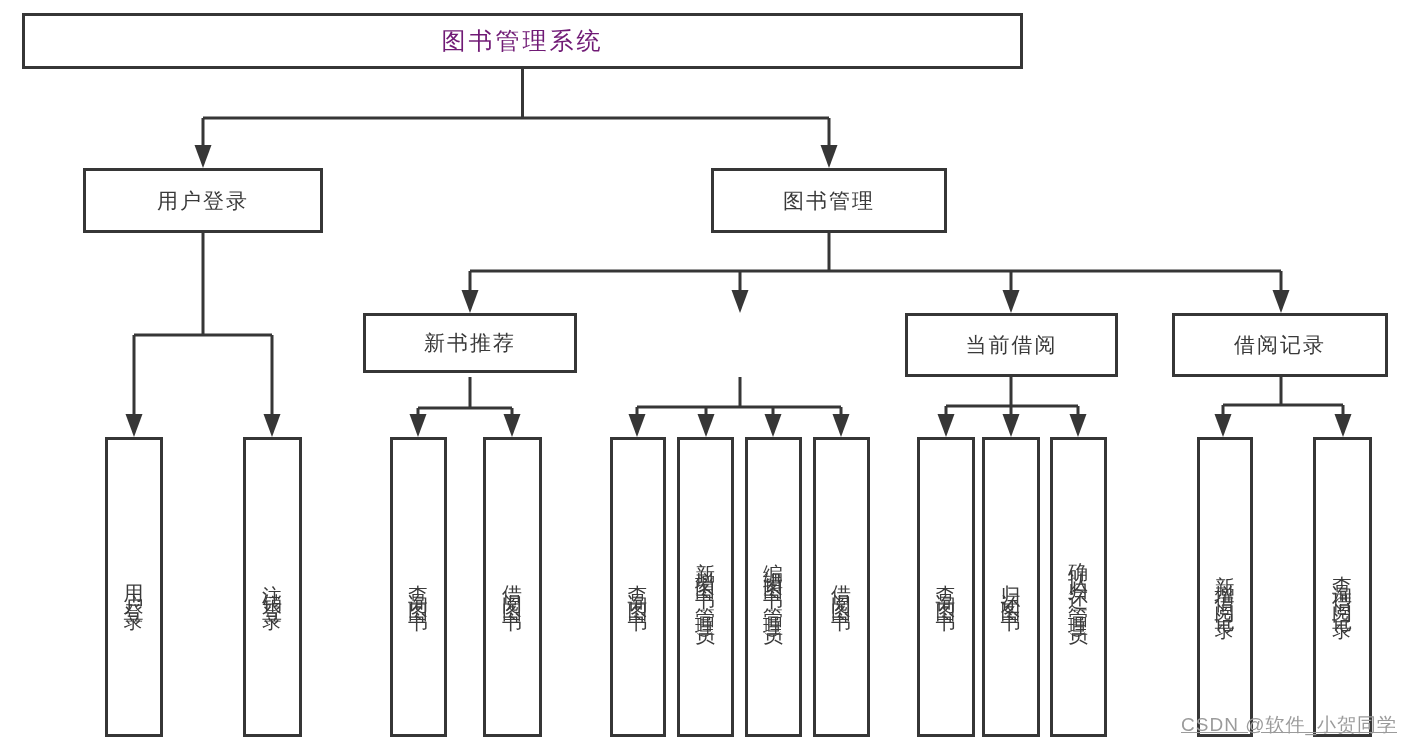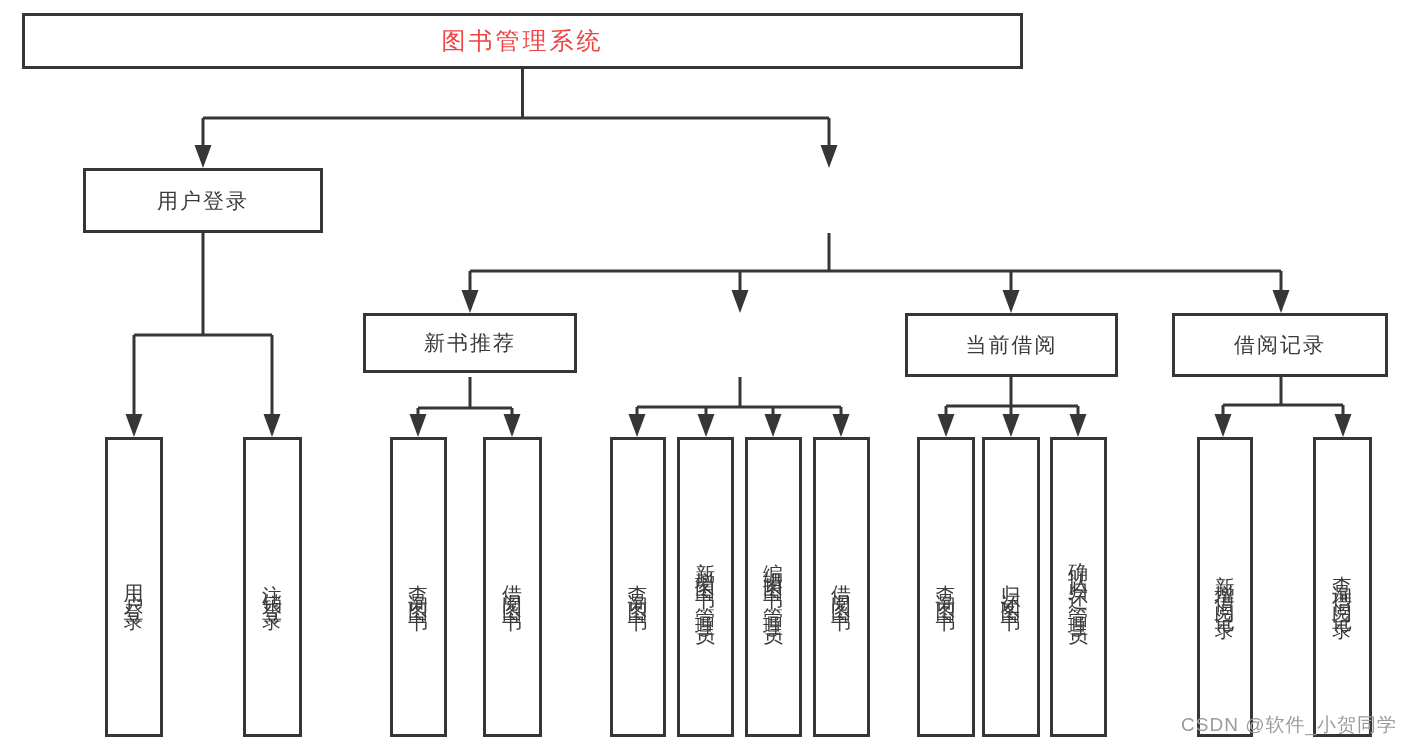--- a/index.html
+++ b/index.html
@@ -29,39 +29,40 @@
   }
   .node.hbox span {
     font-size: 21px;
     letter-spacing: 2px;
     white-space: nowrap;
     color: #3a3a3a;
   }
   .node.rootbox span {
     font-size: 24px;
     letter-spacing: 3px;
-    color: #ef4444;
+    color: #701a75;
   }
   .node.vbox span {
     writing-mode: vertical-rl;
     text-orientation: mixed;
     font-size: 20px;
     letter-spacing: 9px;
     line-height: 1;
     color: #3a3a3a;
   }
   .watermark {
     position: absolute;
     right: 8px;
     bottom: 9px;
     font-size: 19px;
     letter-spacing: 1px;
     color: #9b9b9b;
     z-index: 5;
     white-space: nowrap;
+    text-decoration: underline;
   }
 </style>
 </head>
 <body>
 
 <div class="canvas">
 
   <svg class="edges" viewBox="0 0 1405 747" xmlns="http://www.w3.org/2000/svg">
     <g stroke="#363636" stroke-width="3" fill="none">
       <g>
@@ -109,20 +110,23 @@
     </g>
   </svg>
 
   <div class="node rootbox" style="left:22px;top:13px;width:1001px;height:56px">
     <span>图书管理系统</span>
   </div>
 
   <div class="node hbox" style="left:83px;top:168px;width:240px;height:65px">
     <span>用户登录</span>
   </div>
+  <div class="node hbox" style="left:711px;top:168px;width:236px;height:65px">
+    <span>图书管理</span>
+  </div>
 
   <div class="node hbox" style="left:363px;top:313px;width:214px;height:60px">
     <span>新书推荐</span>
   </div>
   <div class="node hbox" style="left:905px;top:313px;width:213px;height:64px">
     <span>当前借阅</span>
   </div>
   <div class="node hbox" style="left:1172px;top:313px;width:216px;height:64px">
     <span>借阅记录</span>
   </div>

